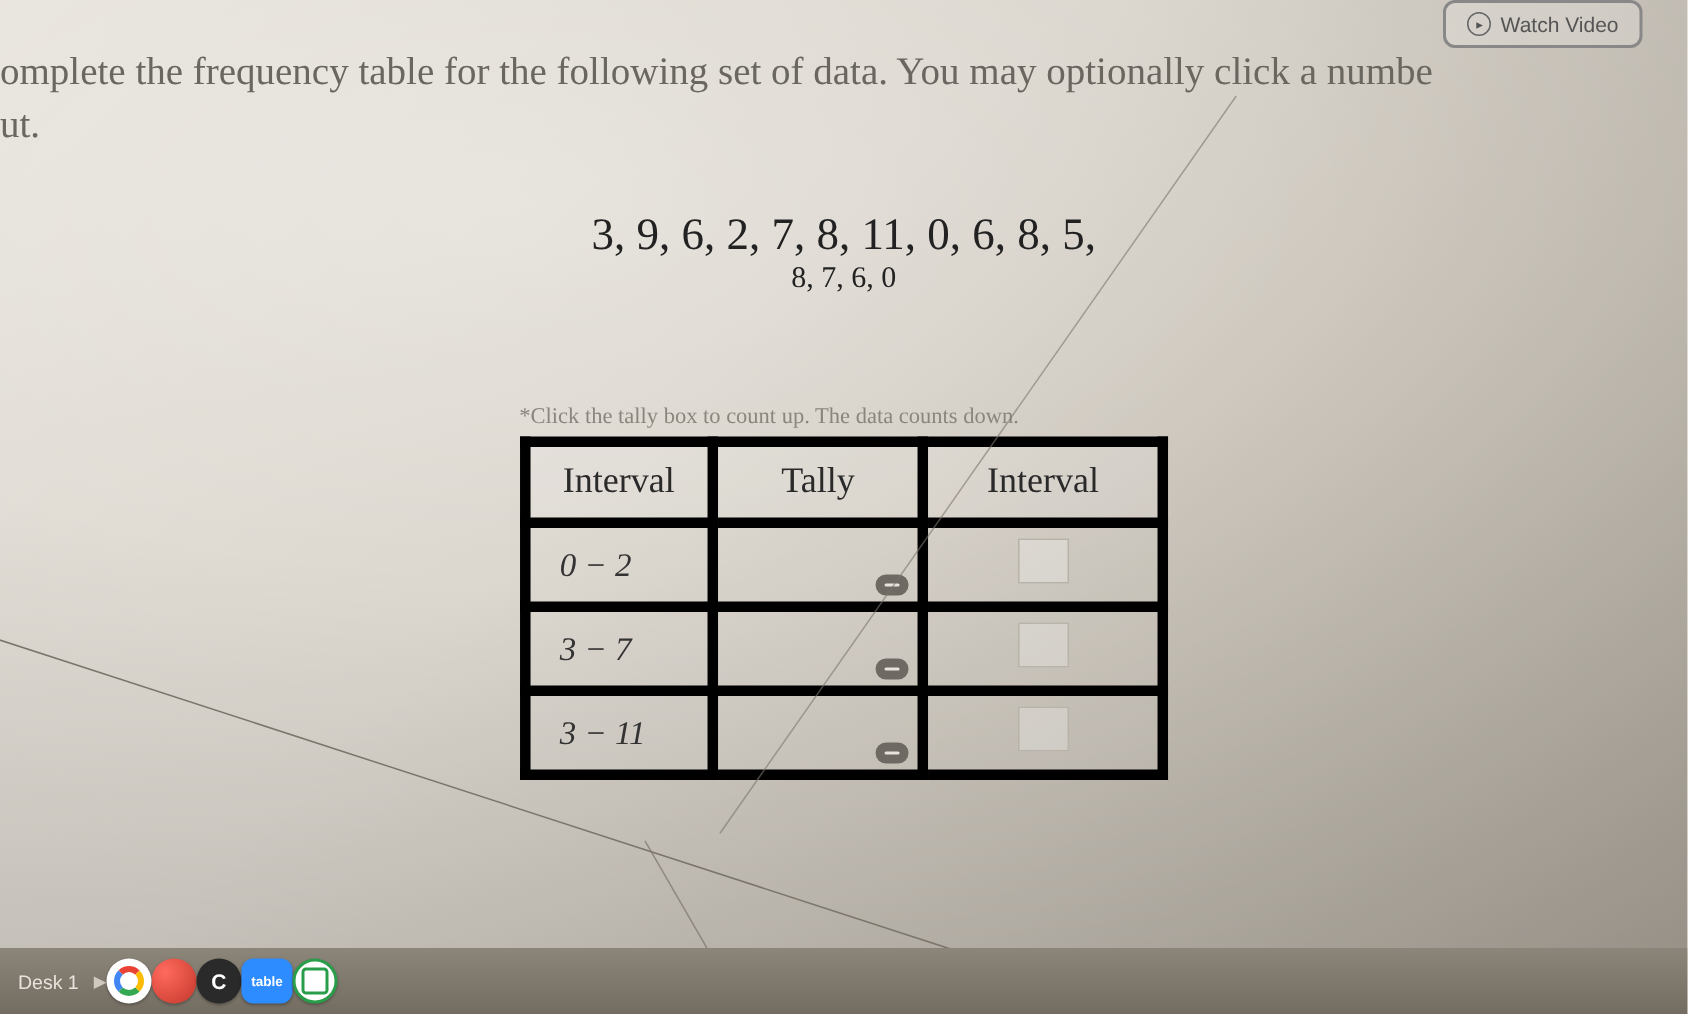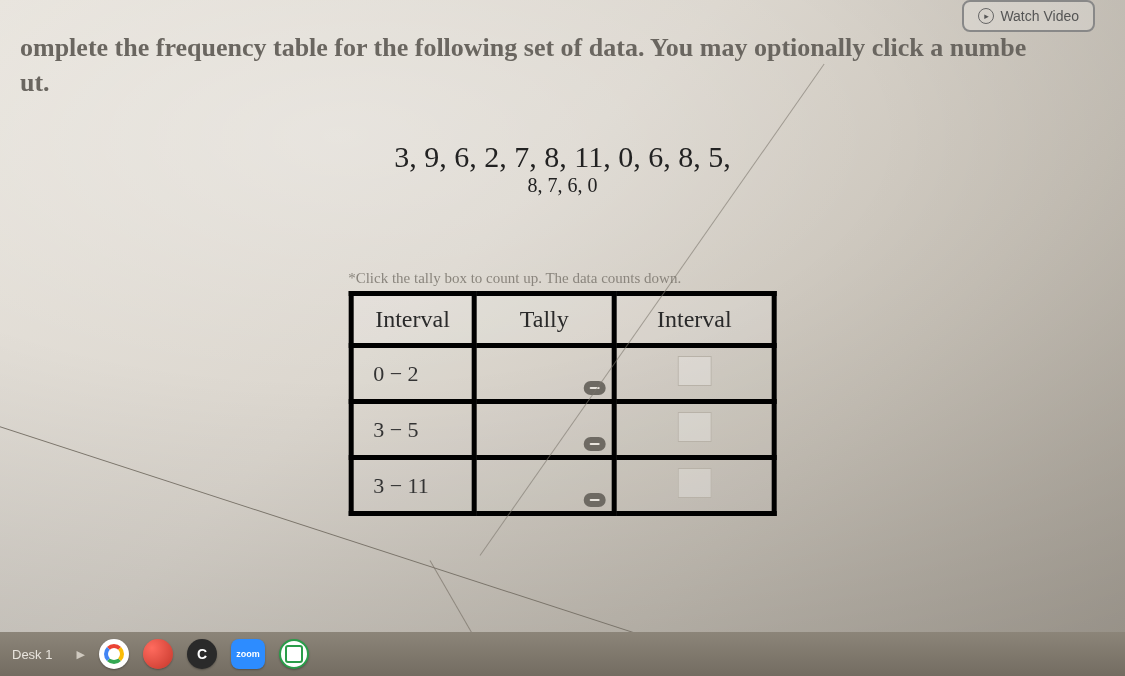--- a/index.html
+++ b/index.html
@@ -29,25 +29,24 @@
   }
   .top-btn .circ {
     width: 16px; height:16px; border:1.5px solid #666; border-radius:50%;
     display:inline-flex;align-items:center;justify-content:center;font-size:9px;
   }
   .prompt {
     position: absolute;
     top: 30px;
     left: 0;
     right: 0;
-    padding: 0 20px;
+    padding: 0 0;
     font-size: 26px;
     color: #6a6660;
     line-height: 1.35;
-    font-weight: bold;
   }
   .dataset {
     position: absolute;
     top: 140px;
     left: 0;
     width: 100%;
     text-align: center;
     font-size: 30px;
     font-family: 'Times New Roman', serif;
     color: #222;
@@ -65,36 +64,36 @@
     font-size: 15px;
     color: #8a857d;
     margin-bottom: 4px;
     font-family: 'Times New Roman', serif;
   }
   table.freq {
     border-collapse: collapse;
     background: rgba(255,255,255,0.05);
   }
   table.freq th, table.freq td {
-    border: 5px solid #000000;
+    border: 7px solid #000000;
     font-family: 'Times New Roman', serif;
   }
   table.freq th {
     font-weight: normal;
     font-size: 24px;
     padding: 10px 22px;
     color: #2a2a2a;
     background: rgba(255,255,255,0.1);
   }
   table.freq td {
     font-size: 22px;
     height: 56px;
     color: #333;
   }
-  td.intv { width: 116px; padding-left: 20px; text-align:left;}
+  td.intv { width: 116px; padding-left: 20px; text-align:left;font-style:italic;}
   td.tally { width: 140px; position: relative; }
   td.freq  { width: 160px; text-align:center; }
   .minus {
     position: absolute;
     right: 6px;
     bottom: 4px;
     width: 22px;
     height: 14px;
     border-radius: 8px;
     background: #6e6a63;
@@ -113,21 +112,21 @@
   }
   
   .taskbar {
     position:absolute;
     bottom:0; left:0; right:0;
     height:44px;
     background: linear-gradient(0deg,#736c61 0%, #8c8579 100%);
     display:flex;
     align-items:center;
     padding:13px 12px;
-    gap:14px;
+    gap:0;
   }
   .tb-label {
     font-family: Arial, sans-serif;
     font-size:13px;
     color:#e8e4dd;
     margin-right:8px;
   }
   .tb-chevron {color:#cfc9bf;font-size:11px;margin-left:2px;}
   .ticon {
     width:30px;height:30px;border-radius:50%;
@@ -185,21 +184,21 @@
     <tr>
       <td class="intv">0 − 2</td>
       <td class="tally">
         <span class="minus"></span>
       </td>
       <td class="freq">
         <span class="fbox"></span>
       </td>
     </tr>
     <tr>
-      <td class="intv">3 − 5</td>
+      <td class="intv">3 − 7</td>
       <td class="tally">
         <span class="minus"></span>
       </td>
       <td class="freq">
         <span class="fbox"></span>
       </td>
     </tr>
     <tr>
       <td class="intv">3 − 11</td>
       <td class="tally">
@@ -216,15 +215,15 @@
 <div class="line1"></div>
 <div class="line2"></div>
 <div class="line3"></div>
 
 <div class="taskbar">
   <span class="tb-label">Desk 1</span>
   <span class="tb-chevron">▶</span>
   <span class="ticon ic-chrome"></span>
   <span class="ticon ic-red"></span>
   <span class="ticon ic-c">C</span>
-  <span class="ticon ic-zoom">zoom</span>
+  <span class="ticon ic-zoom">table</span>
   <span class="ticon ic-green"></span>
 </div>
 
 </body></html>

